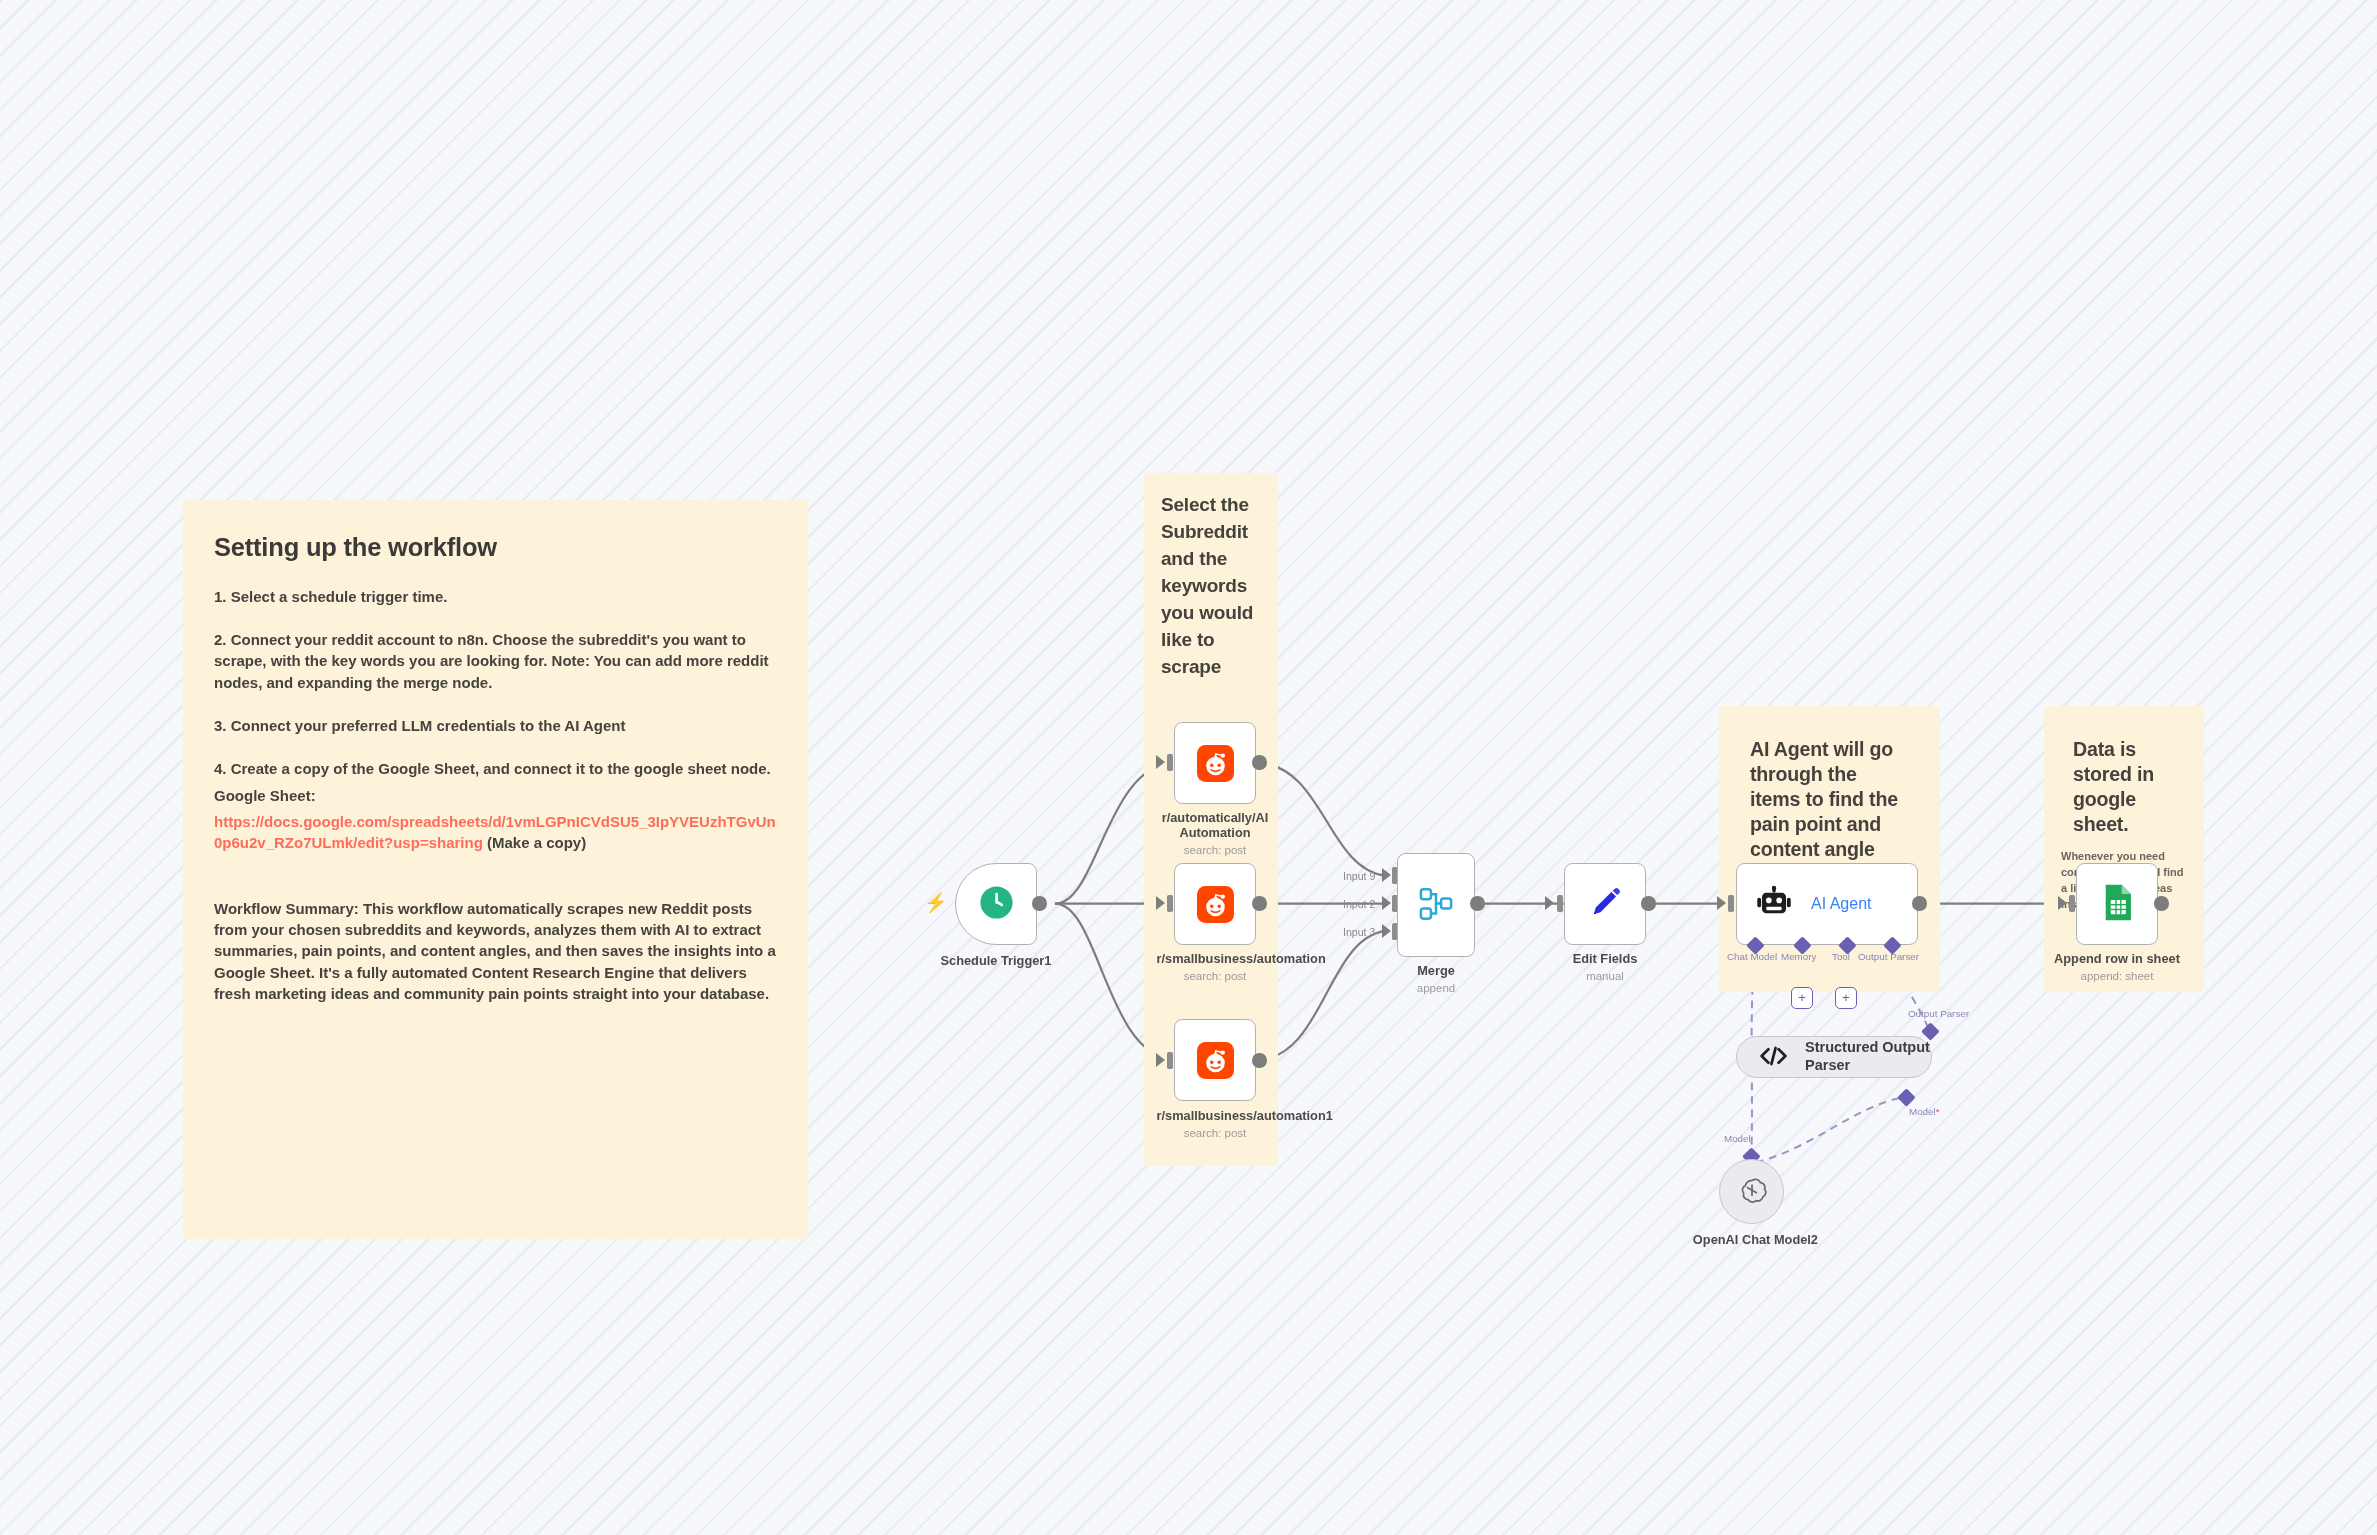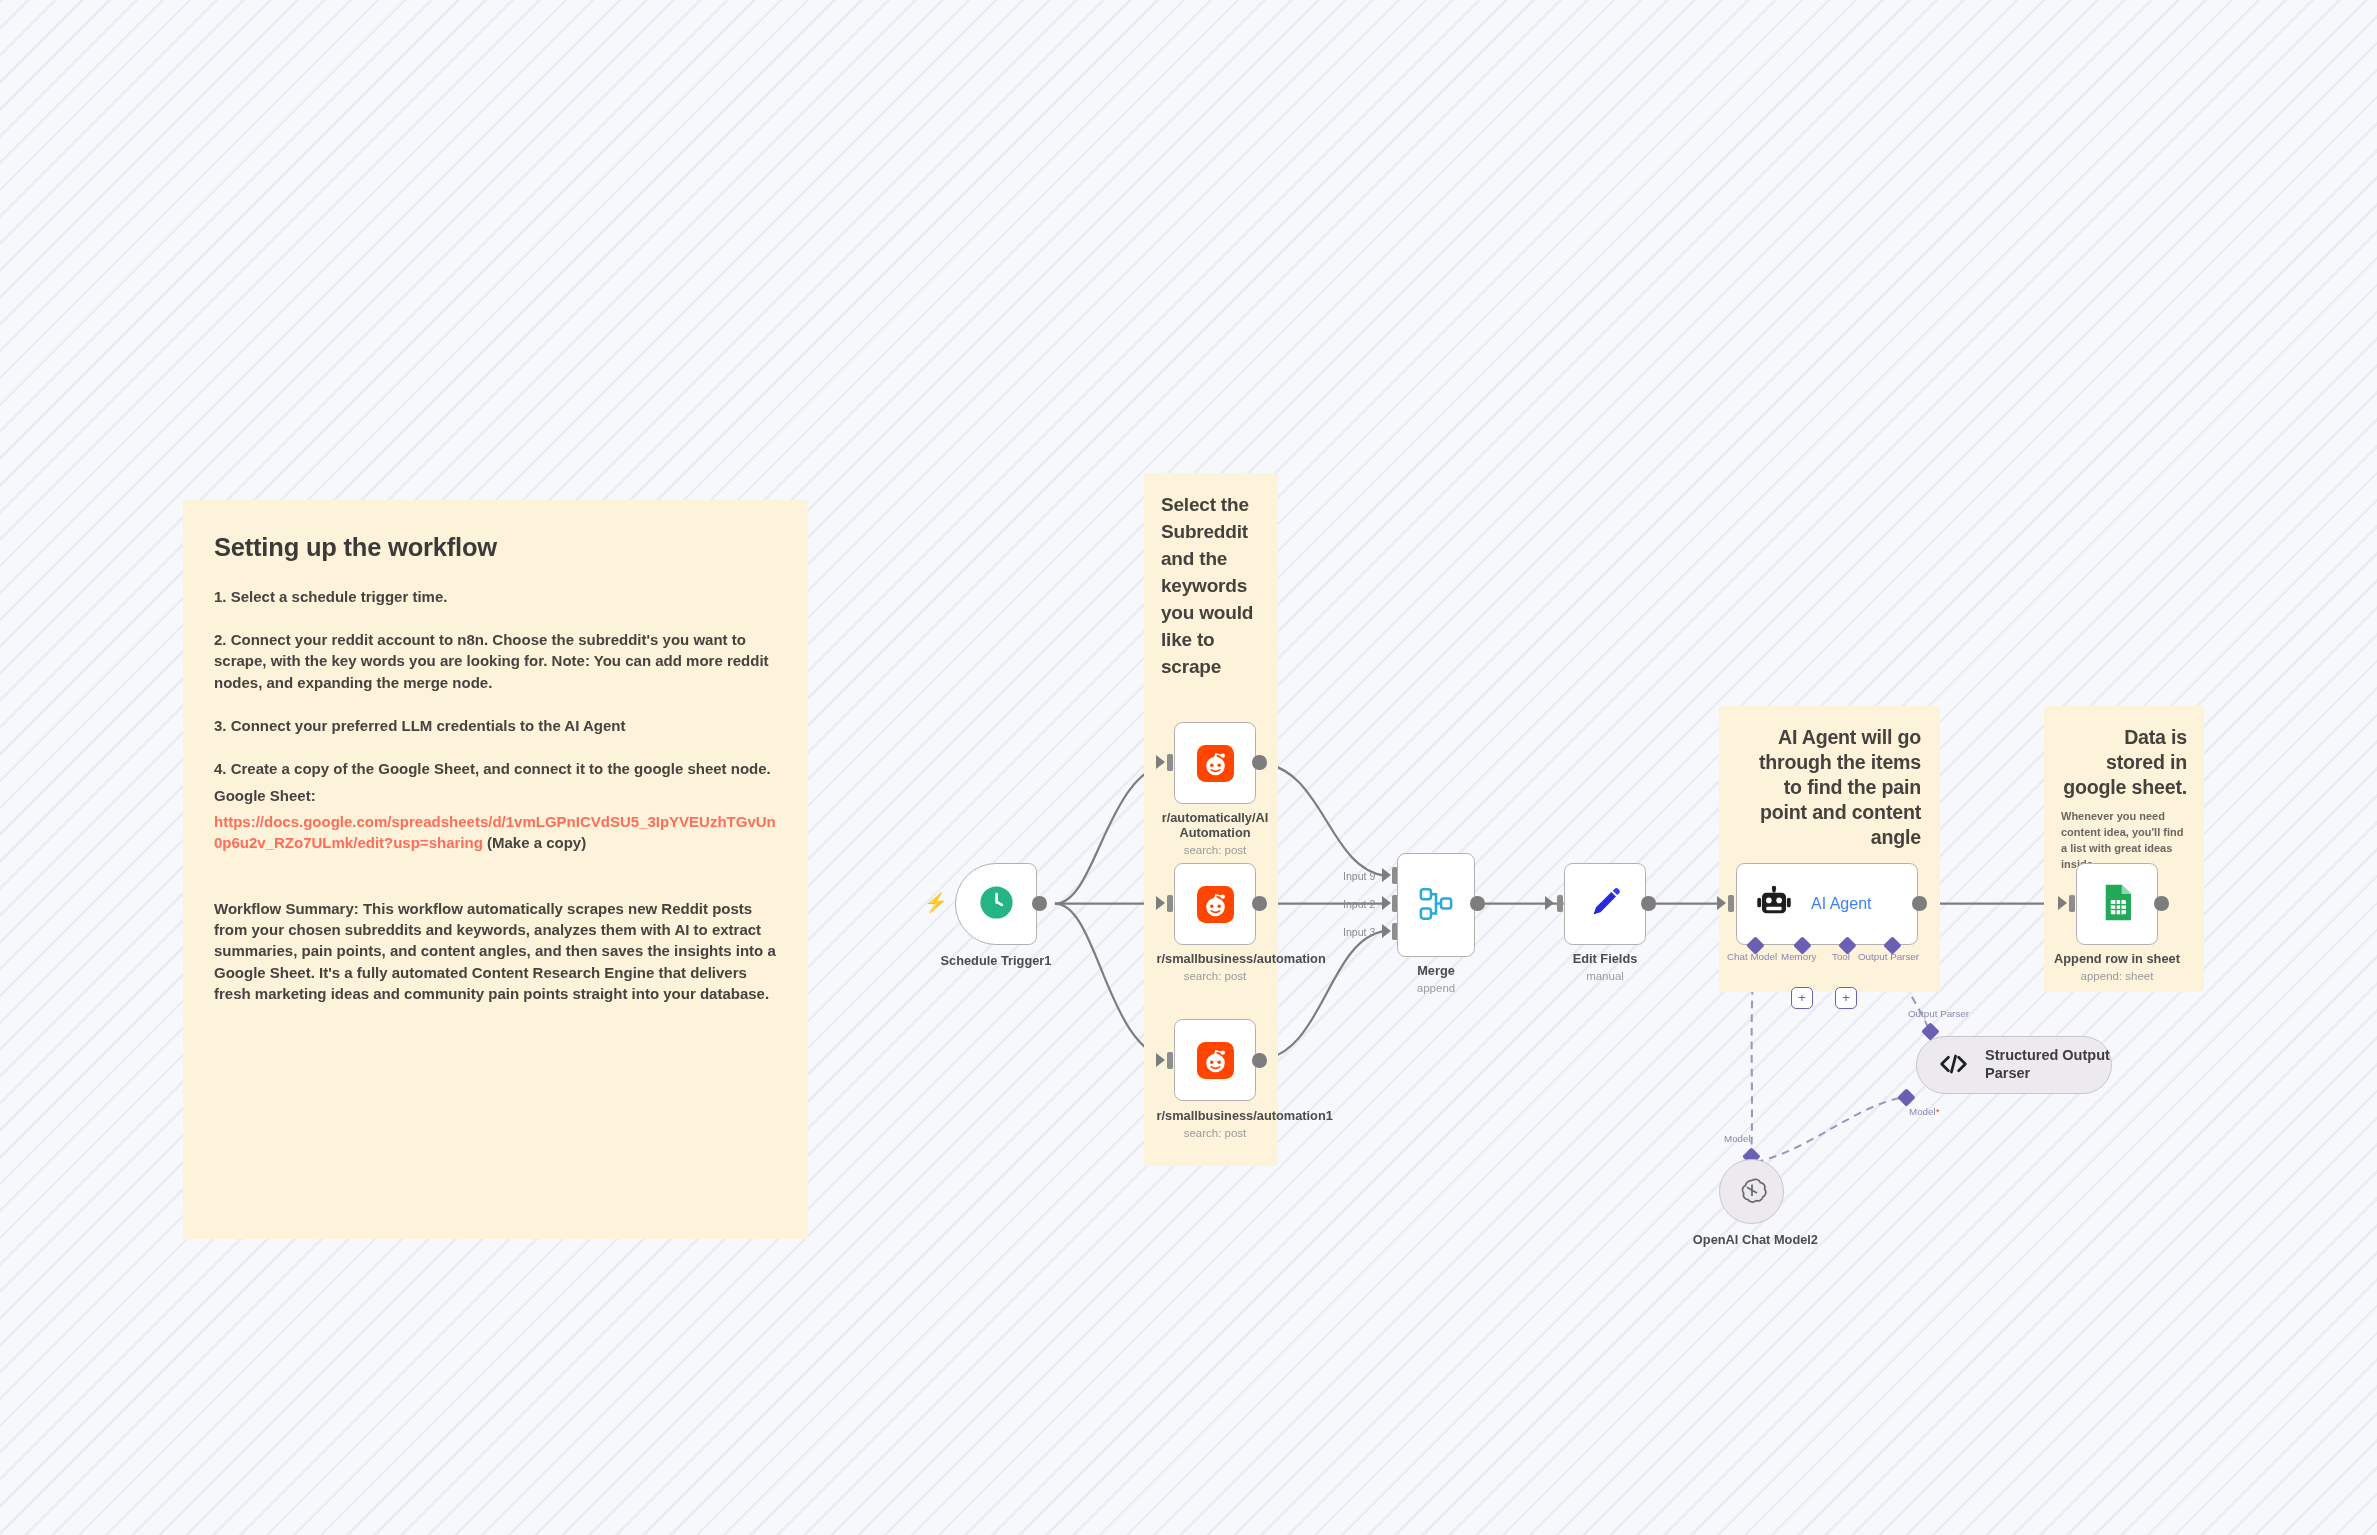--- a/index.html
+++ b/index.html
@@ -62,23 +62,22 @@
     font-weight: 700;
     color: #45423e;
     margin: 0;
     letter-spacing: -0.2px;
   }
   .note-sm-title {
     font-size: 19.6px;
     line-height: 1.28;
     font-weight: 700;
     color: #45423e;
-    margin: 0;
+    margin: 12px;
     letter-spacing: -0.2px;
-    text-align: right;
   }
   .note-sm-body {
     font-size: 11px;
     line-height: 1.45;
     font-weight: 700;
     color: #6b675f;
     margin: 8.5px 0 0 0;
   }
 
   
@@ -443,21 +442,21 @@
   <div class="diamond" style="left:1886px; top:939px;"></div>
   <div class="sub-label" style="left:1727px; top:951px;">Chat Model</div>
   <div class="sub-label" style="left:1781px; top:951px;">Memory</div>
   <div class="sub-label" style="left:1832px; top:951px;">Tool</div>
   <div class="sub-label" style="left:1858px; top:951px;">Output Parser</div>
   <div class="plusbox" style="left:1791px; top:987px;">+</div>
   <div class="plusbox" style="left:1835px; top:987px;">+</div>
 
   <div class="sub-label" style="left:1908px; top:1008px;">Output Parser</div>
   <div class="diamond" style="left:1924px; top:1025px;"></div>
-  <div class="pillnode" style="left:1916px; top:1036px; width:196px; height:58px;">
+  <div class="pillnode" style="left:1736px; top:1036px; width:196px; height:42px;">
     <span>
       <svg width="29" height="22" viewBox="0 0 34 26">
         <path d="M11 5 L3 13 L11 21" stroke="#1e1e1e" stroke-width="3.2" fill="none" stroke-linecap="round" stroke-linejoin="round"></path>
         <path d="M23 5 L31 13 L23 21" stroke="#1e1e1e" stroke-width="3.2" fill="none" stroke-linecap="round" stroke-linejoin="round"></path>
         <path d="M19.5 3.5 L14.5 22.5" stroke="#1e1e1e" stroke-width="3.2" fill="none" stroke-linecap="round"></path>
       </svg>
     </span>
     <span class="pill-title">Structured Output Parser</span>
   </div>
   <div class="diamond" style="left:1900px; top:1091px;"></div>

